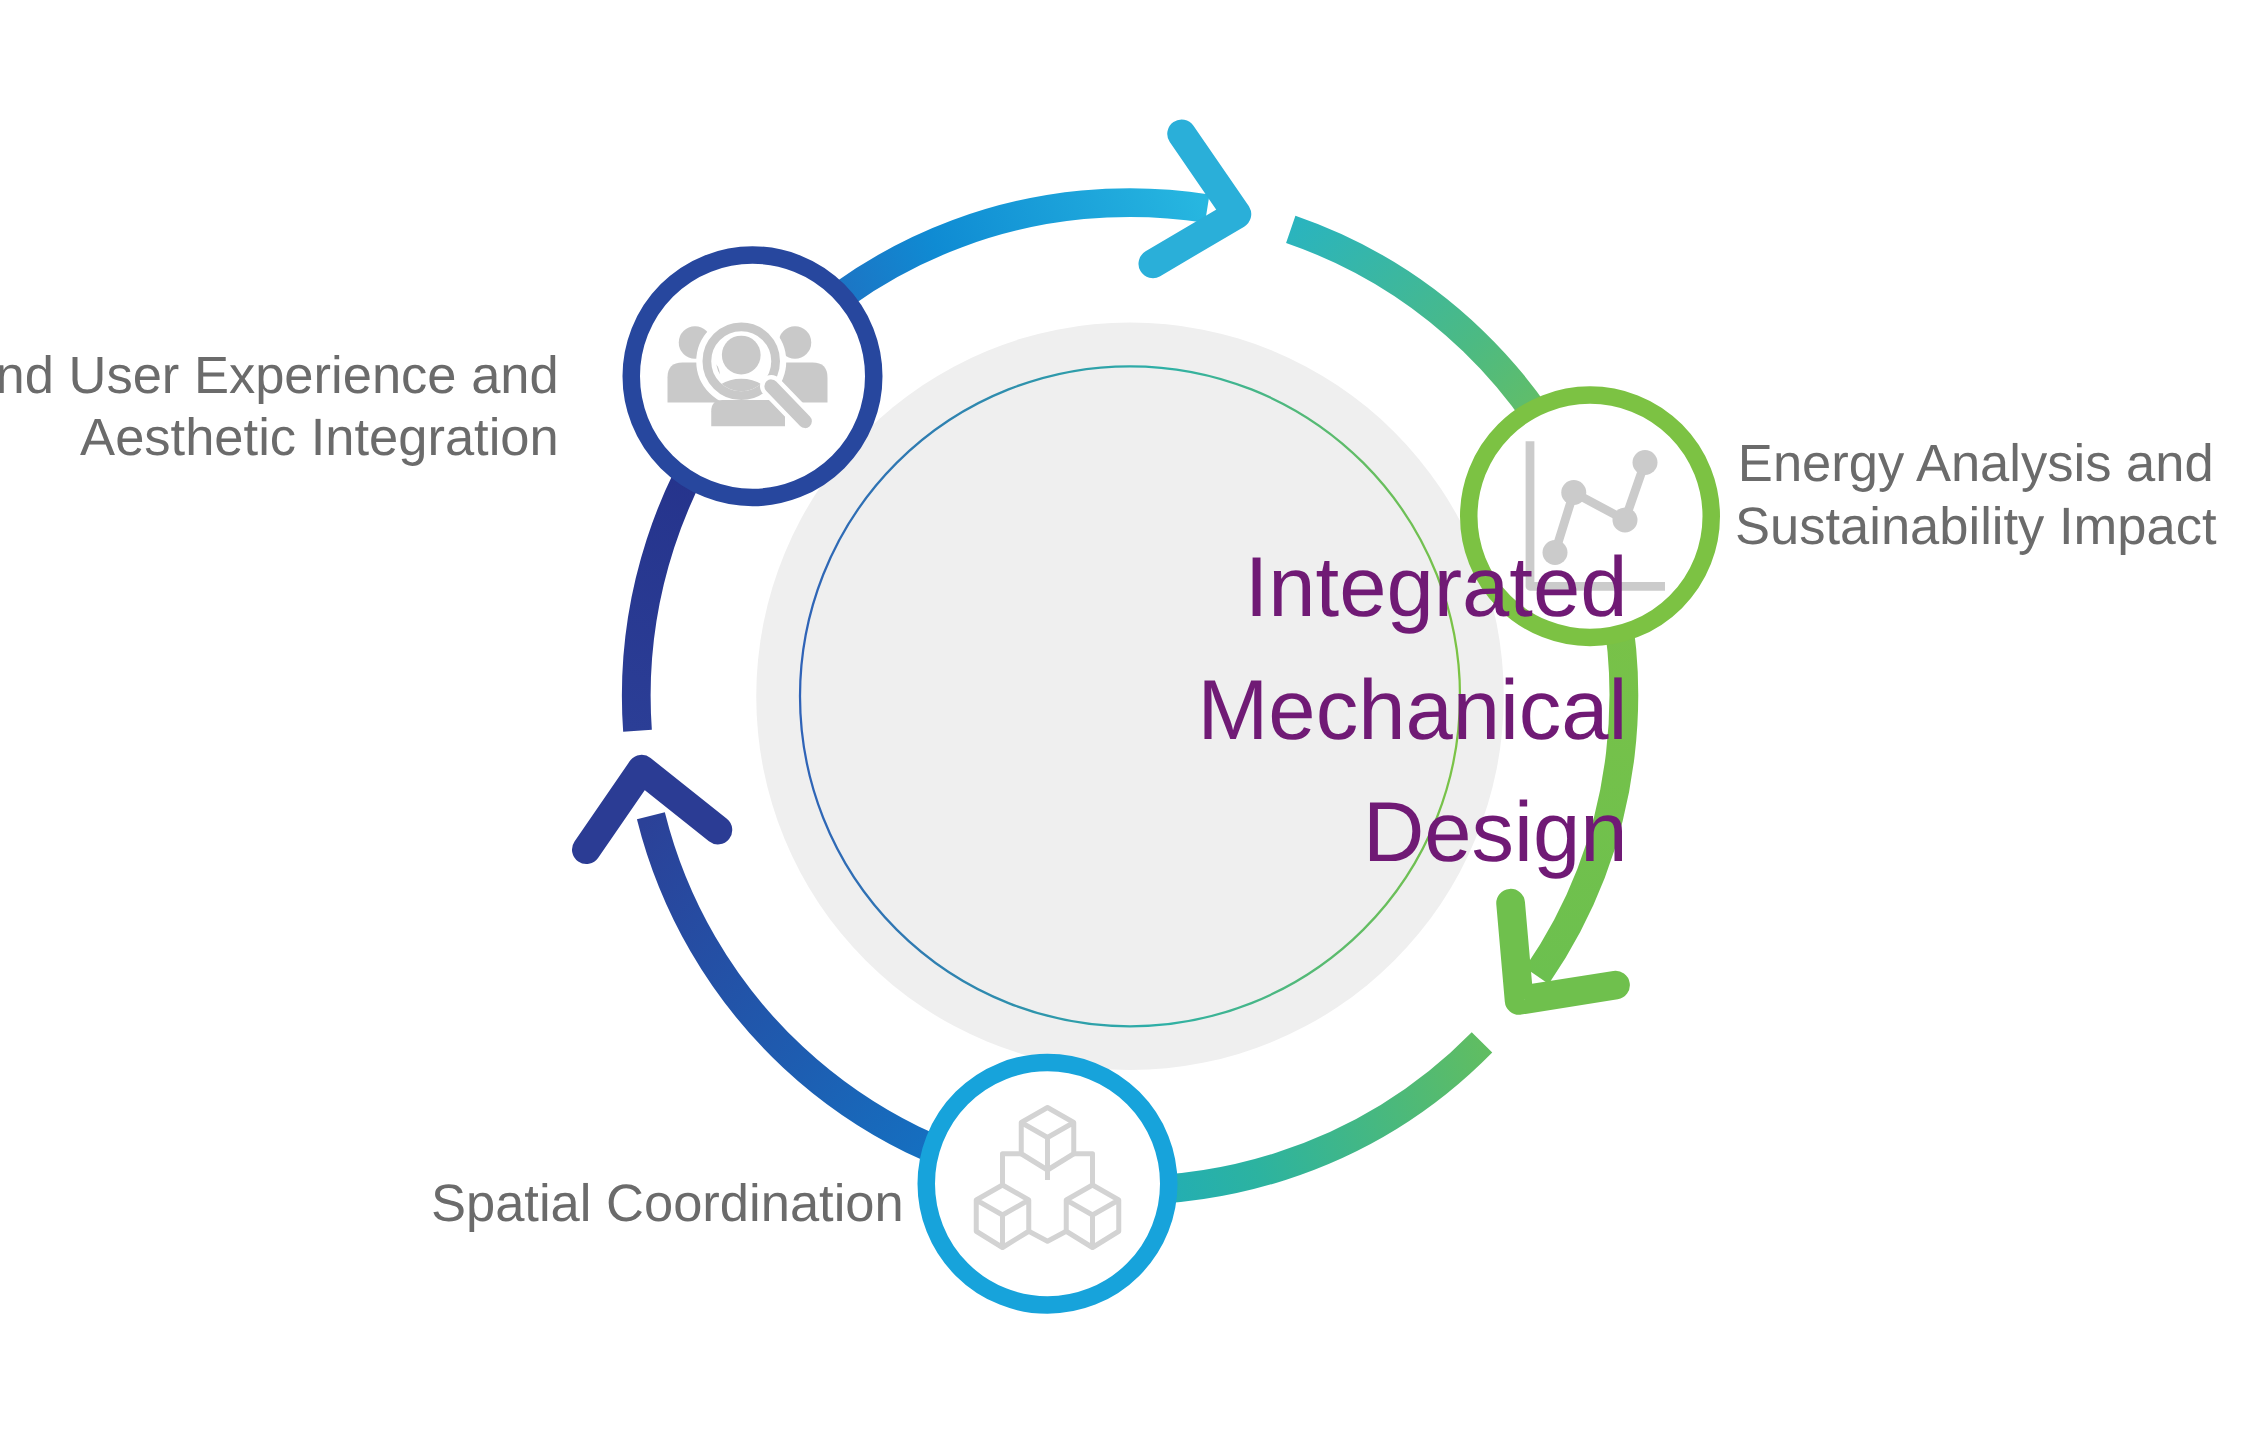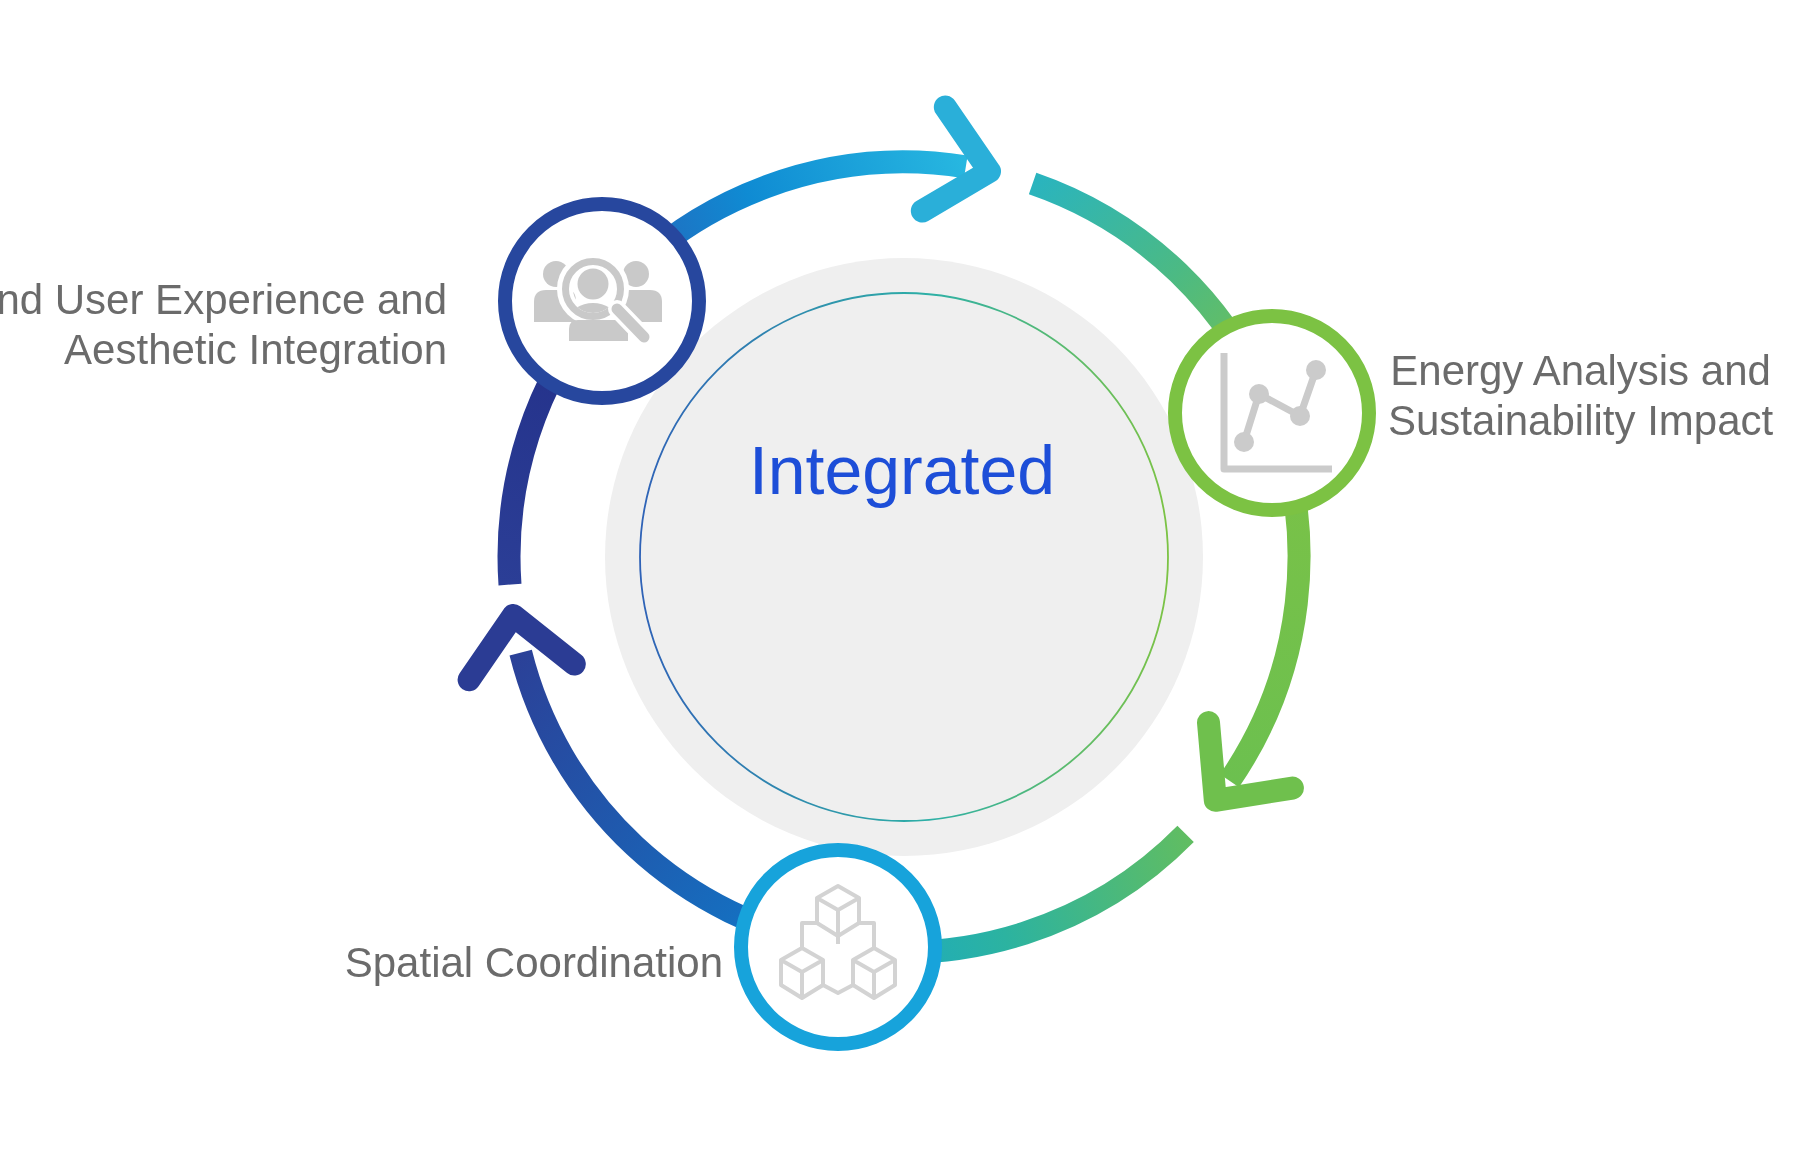--- a/index.html
+++ b/index.html
@@ -9,21 +9,21 @@
   }
   .stage svg { position:absolute; left:0; top:0; }
   .label {
     position:absolute; color:#6B6B6B; font-size:42px; line-height:50px;
     white-space:nowrap;
     text-align:center;
   }
   .label.align-right { text-align:right; }
   .center-title {
     position:absolute; left:502px; top:421px; width:800px;
-    color:#1d4ed8; font-size:68px; line-height:98px; text-align:center;
+    color:#701a75; font-size:68px; line-height:98px; text-align:right;
     white-space:nowrap;
   }
 </style>
 </head>
 <body>
 
 <div class="stage">
 
   <svg width="1808" height="1156" viewBox="0 0 1808 1156">
     <defs>
@@ -120,20 +120,22 @@
         <path d="M -21 -24 H -36 V 1"></path>
         <path d="M 21 -24 H 36 V 1"></path>
         <path d="M 0 -11 V -3"></path>
         <path d="M -15 38 L 0 46 L 15 38"></path>
       </g>
     </g>
   </svg>
 
   <div class="center-title">
     <div>Integrated</div>
+    <div>Mechanical</div>
+    <div>Design</div>
   </div>
 
   <div class="label align-right" style="top:275px; right:1361px;">
     <div>End User Experience and</div>
     <div>Aesthetic Integration</div>
   </div>
 
   <div class="label" style="top:346px; left:1388px;">
     <div>Energy Analysis and</div>
     <div>Sustainability Impact</div>

